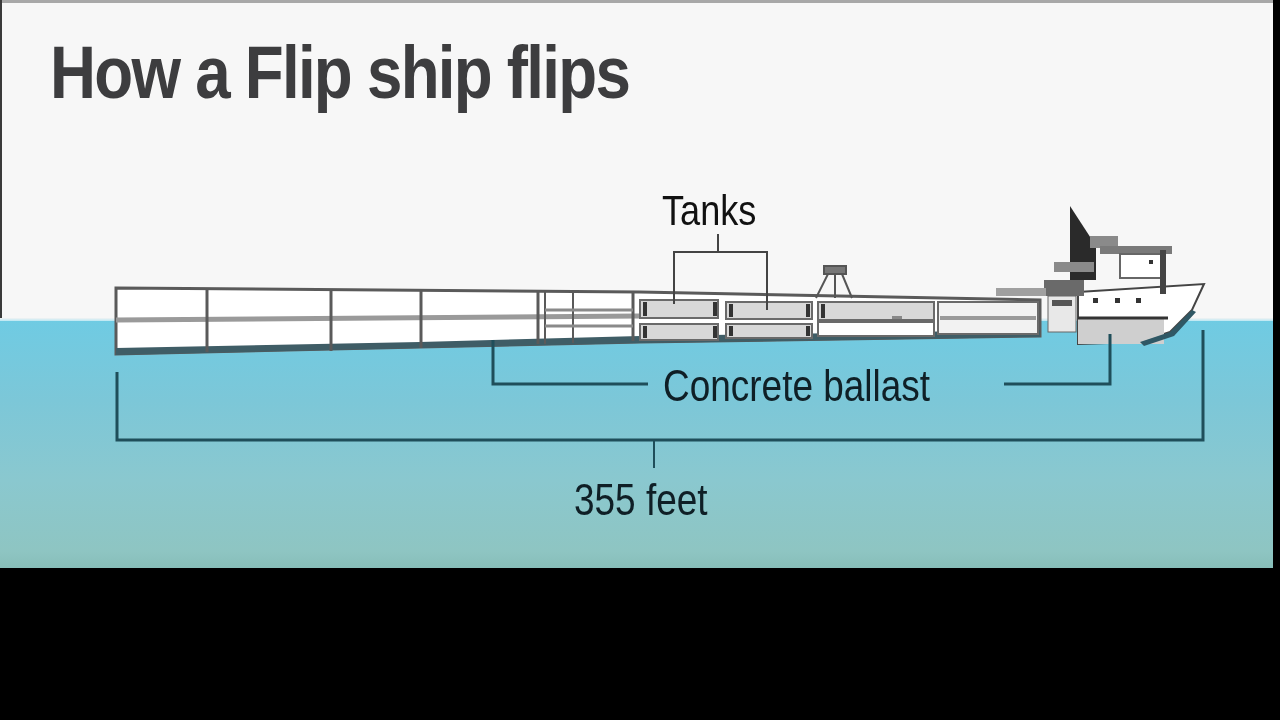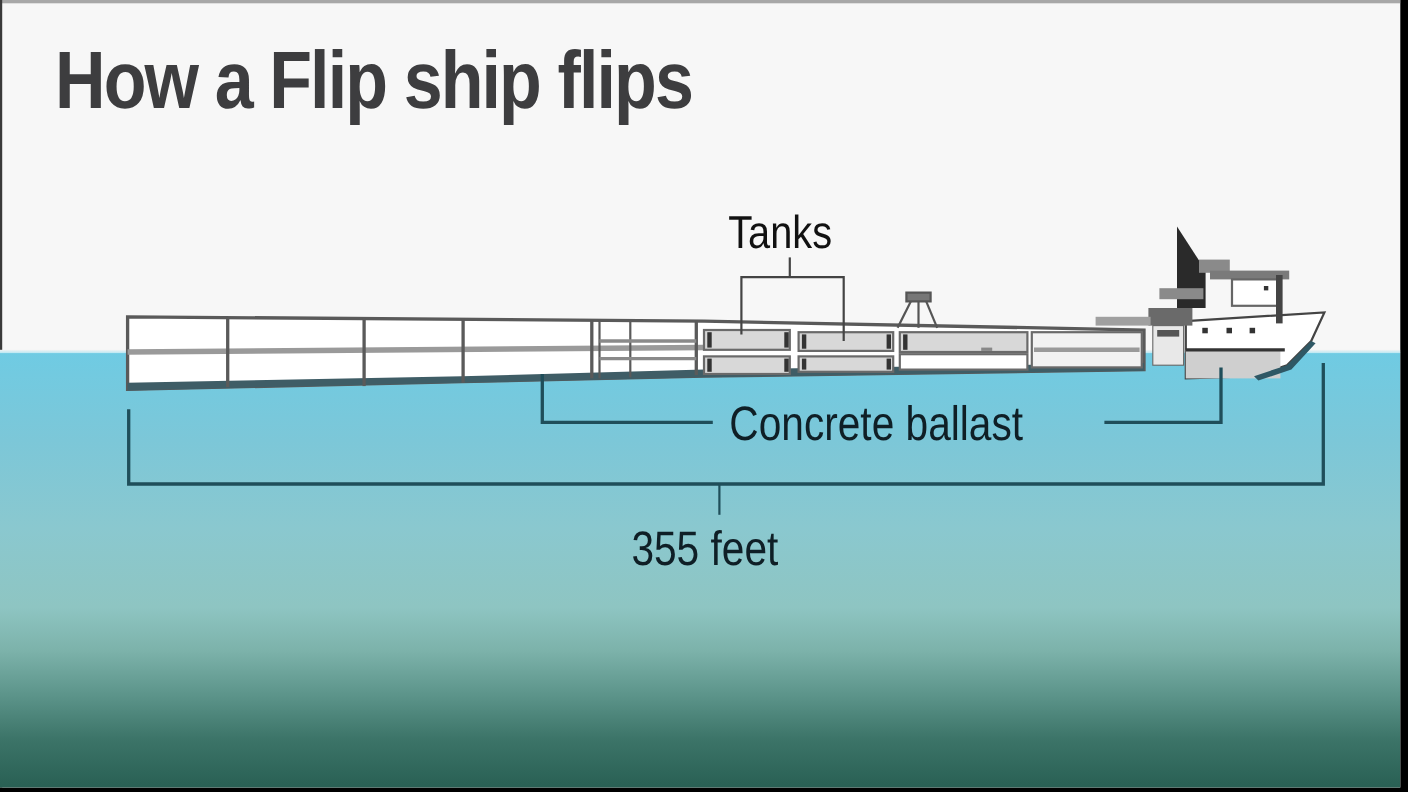--- a/index.html
+++ b/index.html
@@ -2,21 +2,21 @@
 <html><head>
   <meta charset="utf-8">
   <style>
     html, body { margin: 0; padding: 0; }
     body {
       width: 1280px; height: 720px; overflow: hidden; position: relative;
       background: #000;
       font-family: "Liberation Sans", sans-serif;
     }
     .frame {
-      position: absolute; left: 0; top: 0; width: 1273px; height: 716px;
+      position: absolute; left: 0; top: 0; width: 1273px; height: 568px;
       background: #f7f7f7; overflow: hidden;
     }
     .top-strip {
       position: absolute; left: 0; top: 0; width: 1273px; height: 3px; background: #a8a8a8;
     }
     .left-strip {
       position: absolute; left: 0; top: 0; width: 2px; height: 720px; background: #3a3a3a;
     }
     .water {
       position: absolute; left: 0; top: 320px; width: 1273px; height: 400px;

